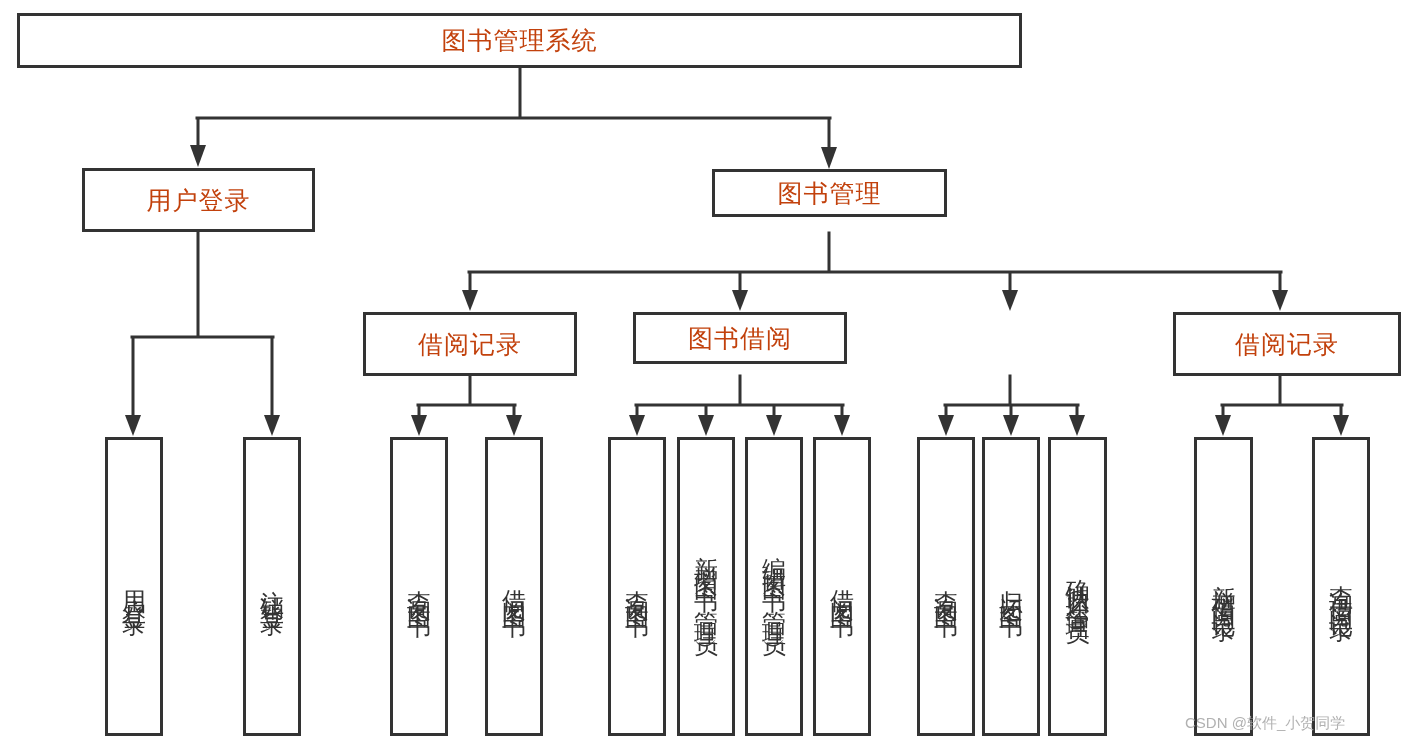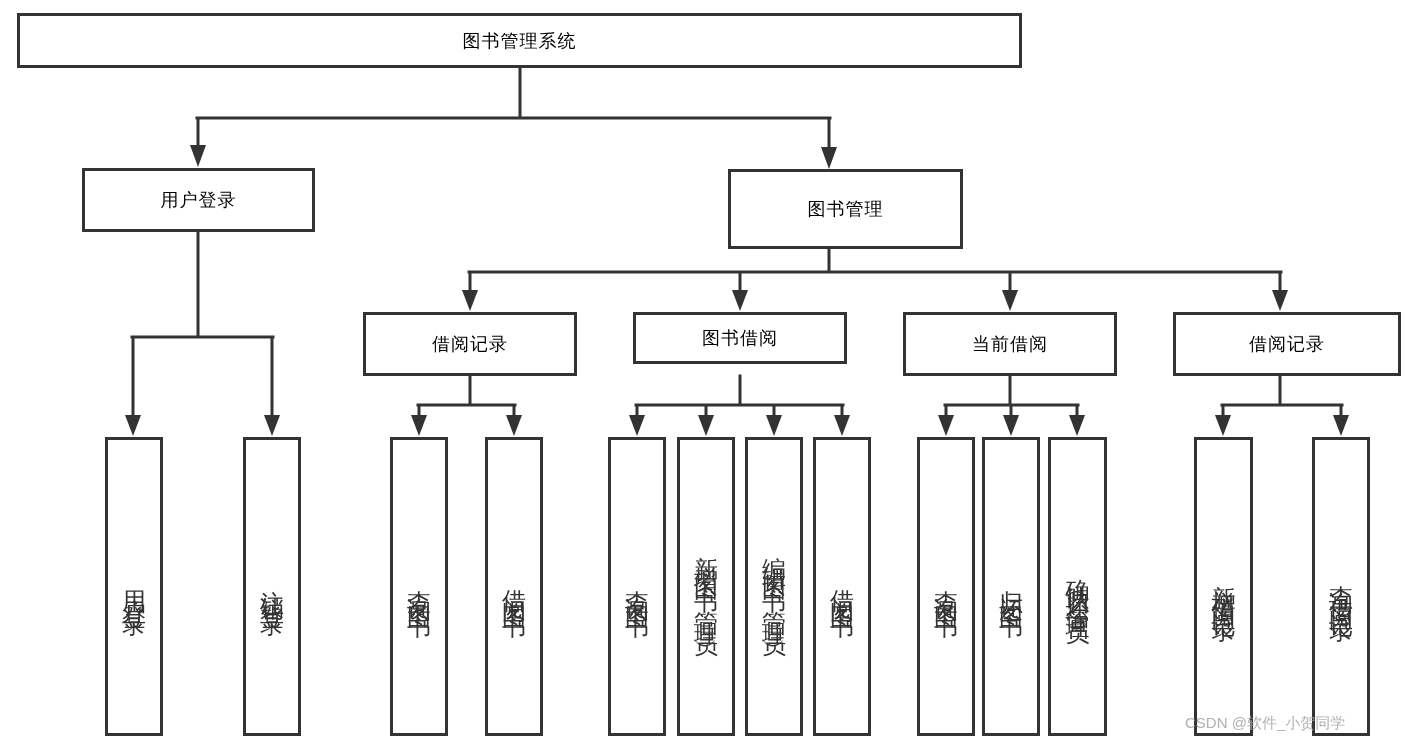--- a/index.html
+++ b/index.html
@@ -25,22 +25,22 @@
   .hbox {
     position: absolute;
     box-sizing: border-box;
     background: #ffffff;
     border: 3px solid #333333;
     display: flex;
     align-items: center;
     justify-content: center;
   }
   .hbox span {
-    font-size: 18px;
-    color: #000000;
+    font-size: 25px;
+    color: #c2410c;
     letter-spacing: 1px;
     white-space: nowrap;
   }
   .vbox {
     position: absolute;
     box-sizing: border-box;
     background: #ffffff;
     border: 3px solid #333333;
     display: flex;
     align-items: center;
@@ -108,32 +108,29 @@
     </g>
   </svg>
 
   <div class="hbox" style="left:17px; top:13px; width:1005px; height:55px;">
     <span>图书管理系统</span>
   </div>
 
   <div class="hbox" style="left:82px; top:168px; width:233px; height:64px;">
     <span>用户登录</span>
   </div>
-  <div class="hbox" style="left:728px; top:169px; width:235px; height:80px;">
+  <div class="hbox" style="left:712px; top:169px; width:235px; height:48px;">
     <span>图书管理</span>
   </div>
 
   <div class="hbox" style="left:363px; top:312px; width:214px; height:64px;">
     <span>借阅记录</span>
   </div>
   <div class="hbox" style="left:633px; top:312px; width:214px; height:52px;">
     <span>图书借阅</span>
-  </div>
-  <div class="hbox" style="left:903px; top:312px; width:214px; height:64px;">
-    <span>当前借阅</span>
   </div>
   <div class="hbox" style="left:1173px; top:312px; width:228px; height:64px;">
     <span>借阅记录</span>
   </div>
 
   <div class="vbox" style="left:105px;">
     <span class="sp4">用户登录</span>
   </div>
   <div class="vbox" style="left:243px;">
     <span class="sp4">注销登录</span>

